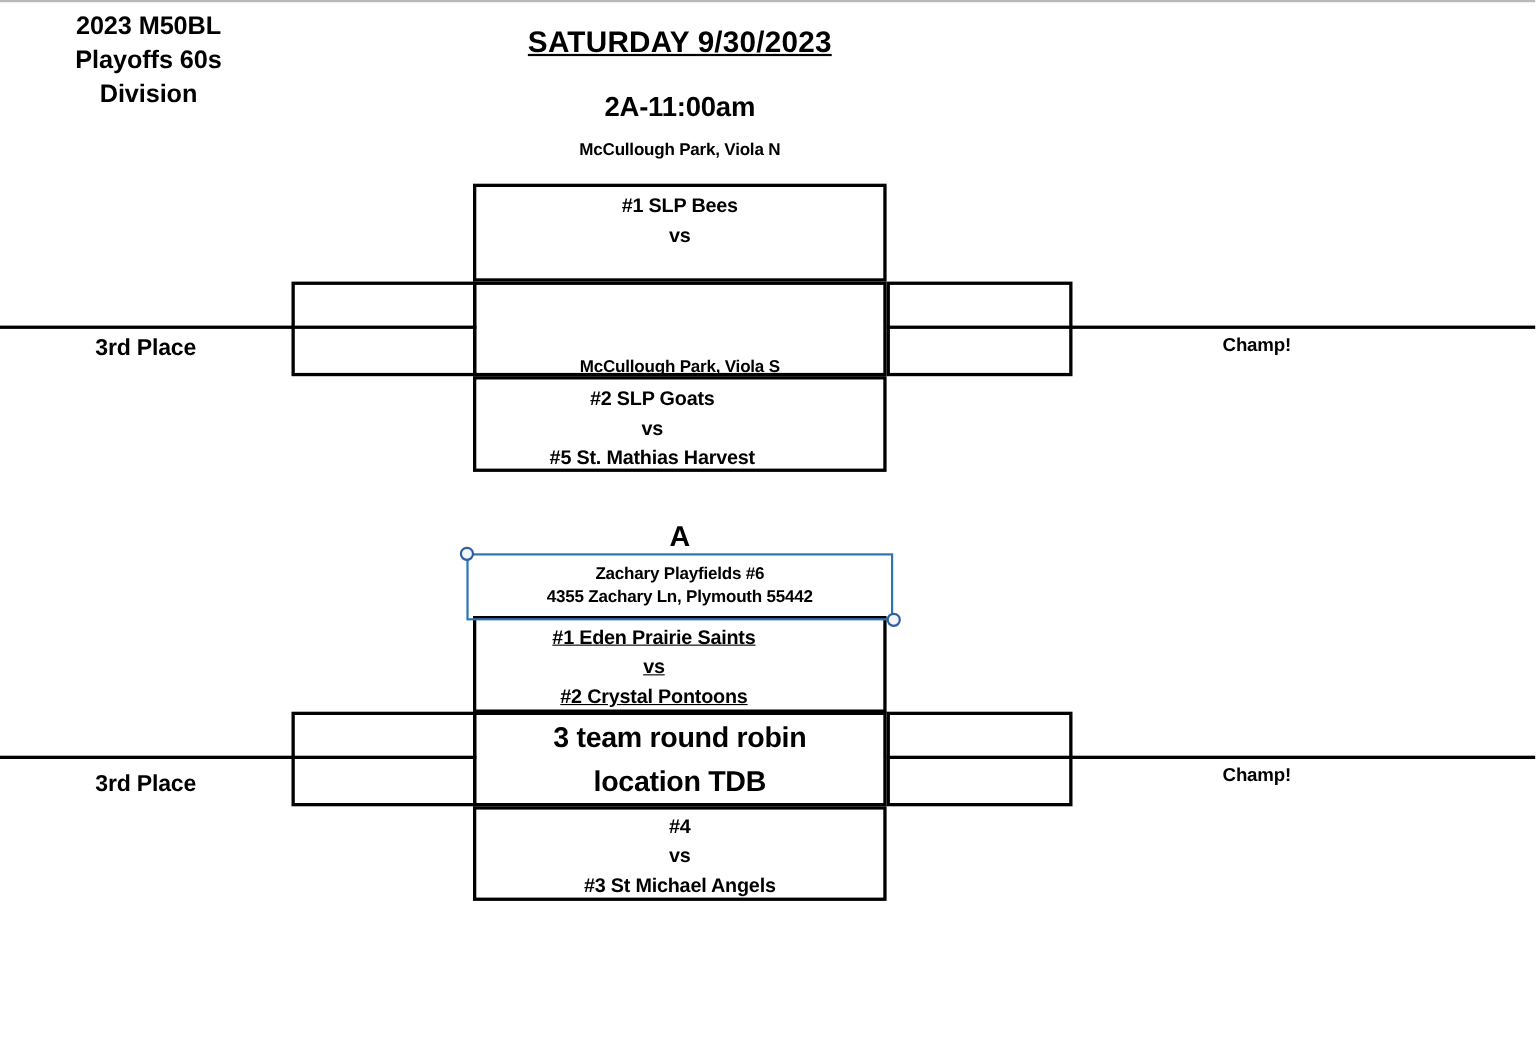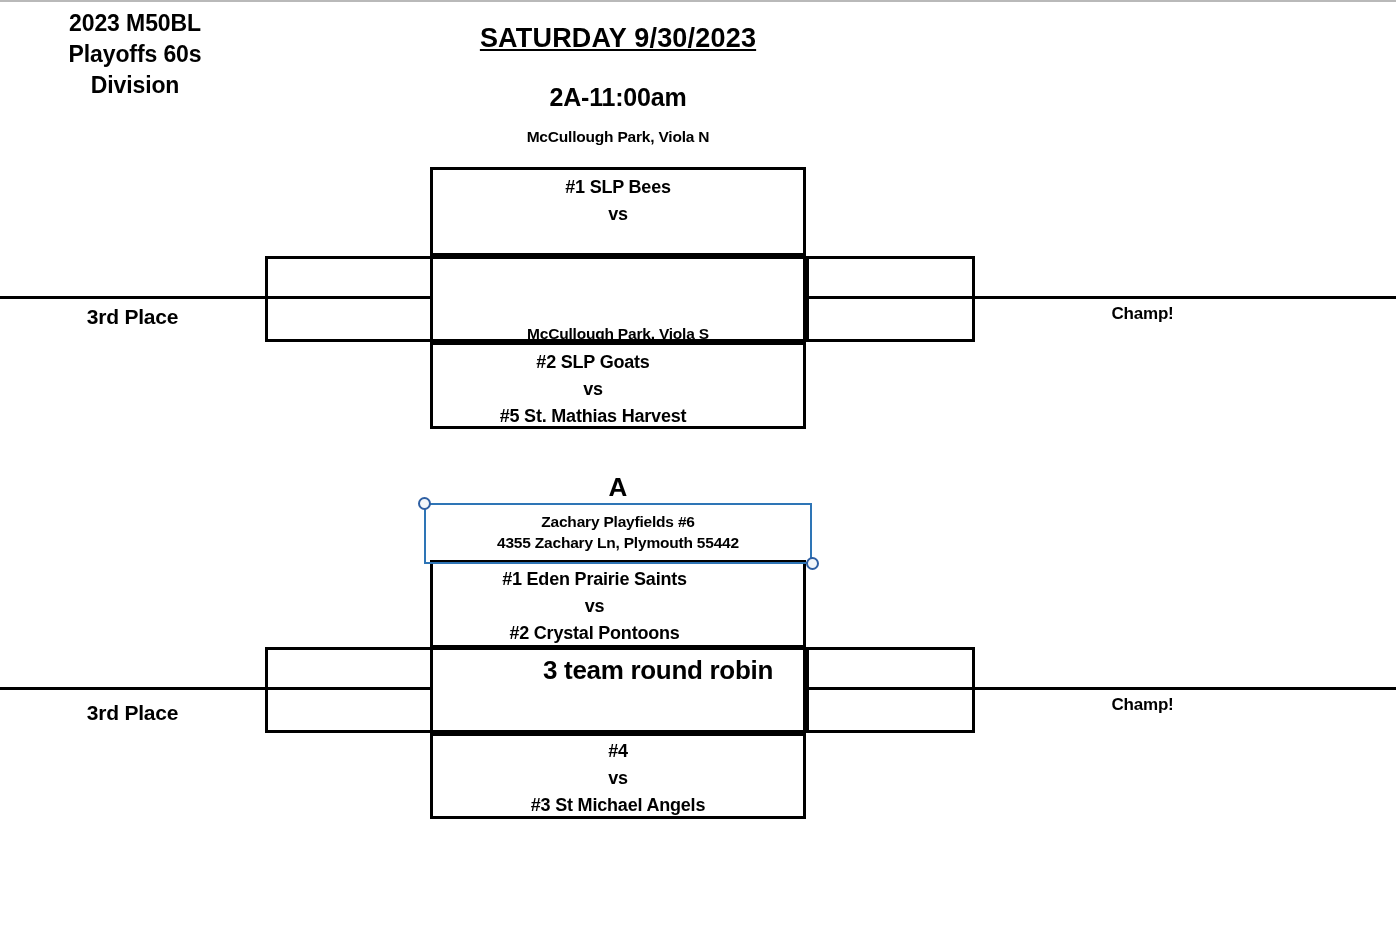--- a/index.html
+++ b/index.html
@@ -164,29 +164,30 @@
   <div class="center-txt champ-label" style="left:1040px; top:304px; width:205px;">Champ!</div>
 
   <div class="center-txt group-label" style="left:418px; top:472px; width:400px;">A</div>
 
   <div class="center-txt venue" style="left:430px; top:511px; width:376px;">
     <div>Zachary Playfields #6</div>
     <div>4355 Zachary Ln, Plymouth 55442</div>
   </div>
 
   <div class="boxline" style="left:430px; top:560px; width:376px; height:88px;"></div>
-  <div class="center-txt matchup" style="left:433px; top:566px; width:323px;">
+  <div class="center-txt matchup" style="left:433px; top:566px; width:323px;text-decoration:underline;">
     <div>#1 Eden Prairie Saints</div>
     <div>vs</div>
     <div>#2 Crystal Pontoons</div>
   </div>
 
   <div class="boxline" style="left:430px; top:647px; width:376px; height:86px;"></div>
-  <div class="center-txt roundrobin" style="left:433px; top:651px; width:370px;padding-left:40px;">
+  <div class="center-txt roundrobin" style="left:433px; top:651px; width:370px;">
     <div>3 team round robin</div>
+    <div>location TDB</div>
   </div>
 
   <div class="boxline" style="left:430px; top:733px; width:376px; height:86px;"></div>
   <div class="center-txt matchup" style="left:433px; top:738px; width:370px;">
     <div>#4</div>
     <div>vs</div>
     <div>#3 St Michael Angels</div>
   </div>
 
   <div class="boxline" style="left:265px; top:647px; width:168px; height:86px;"></div>

